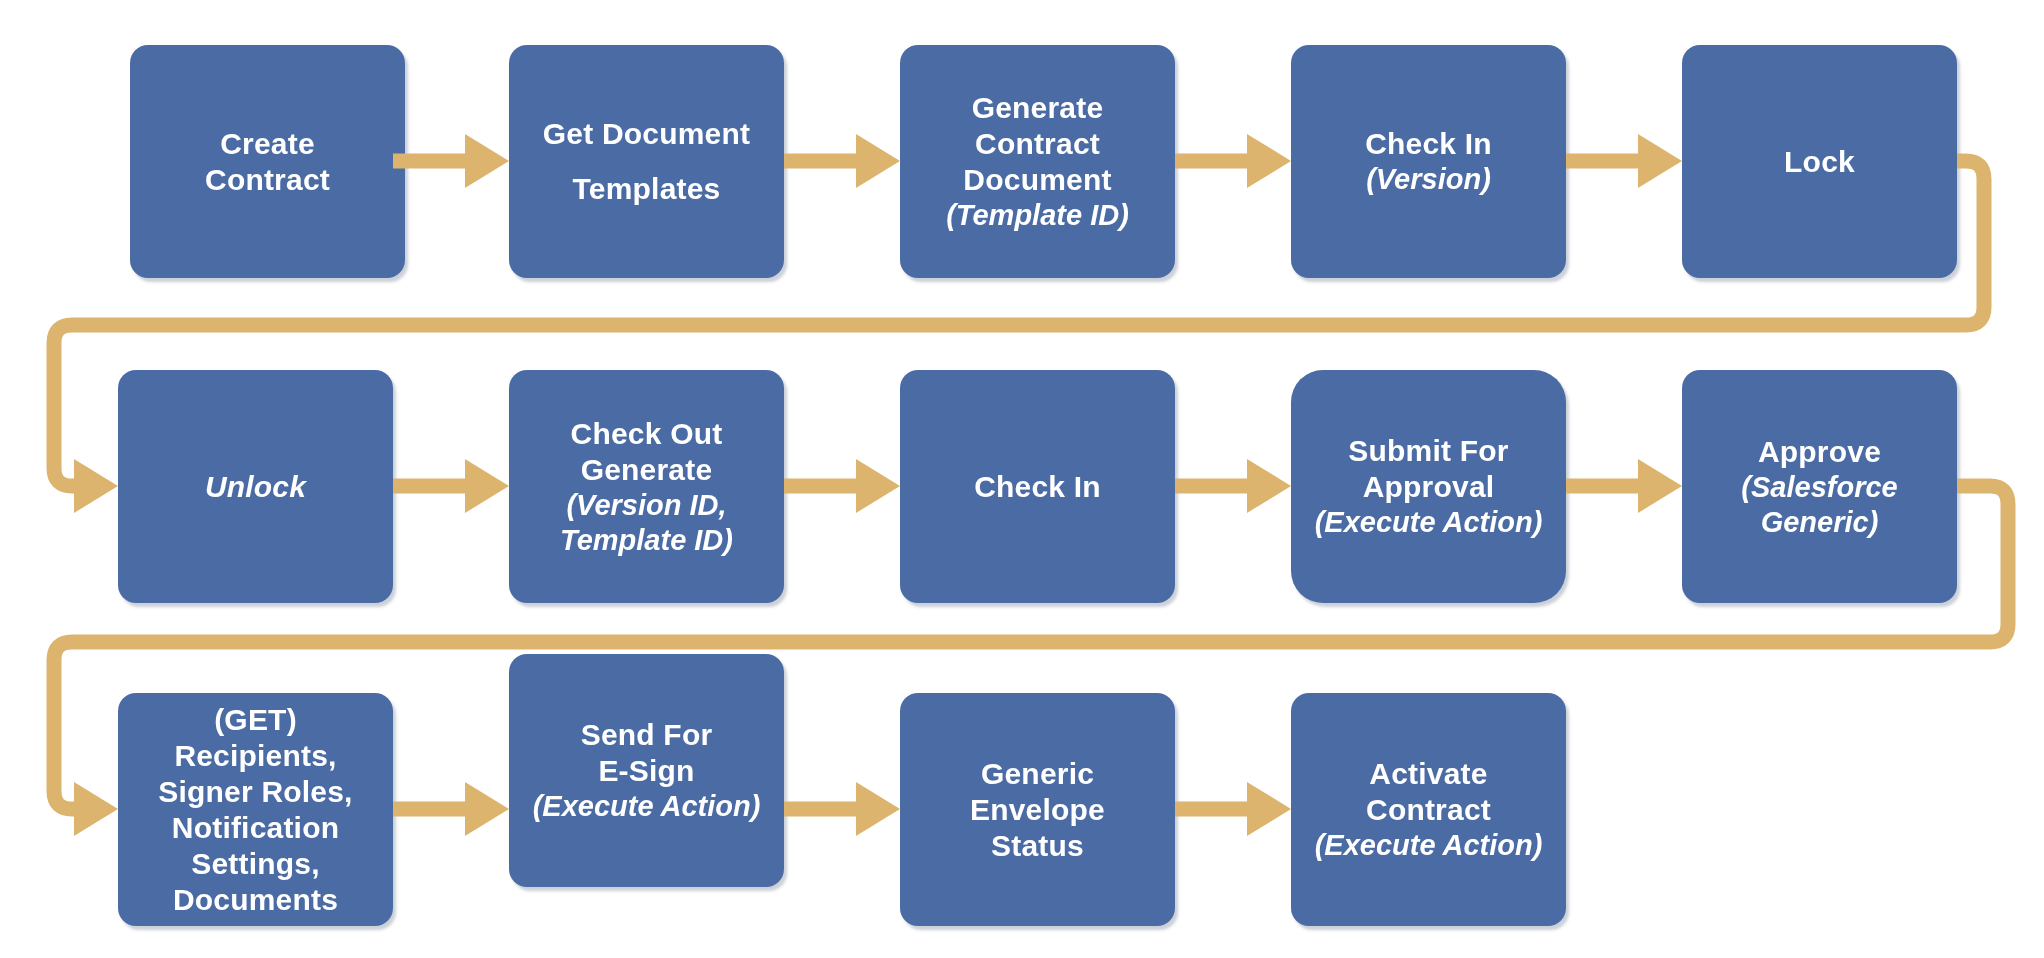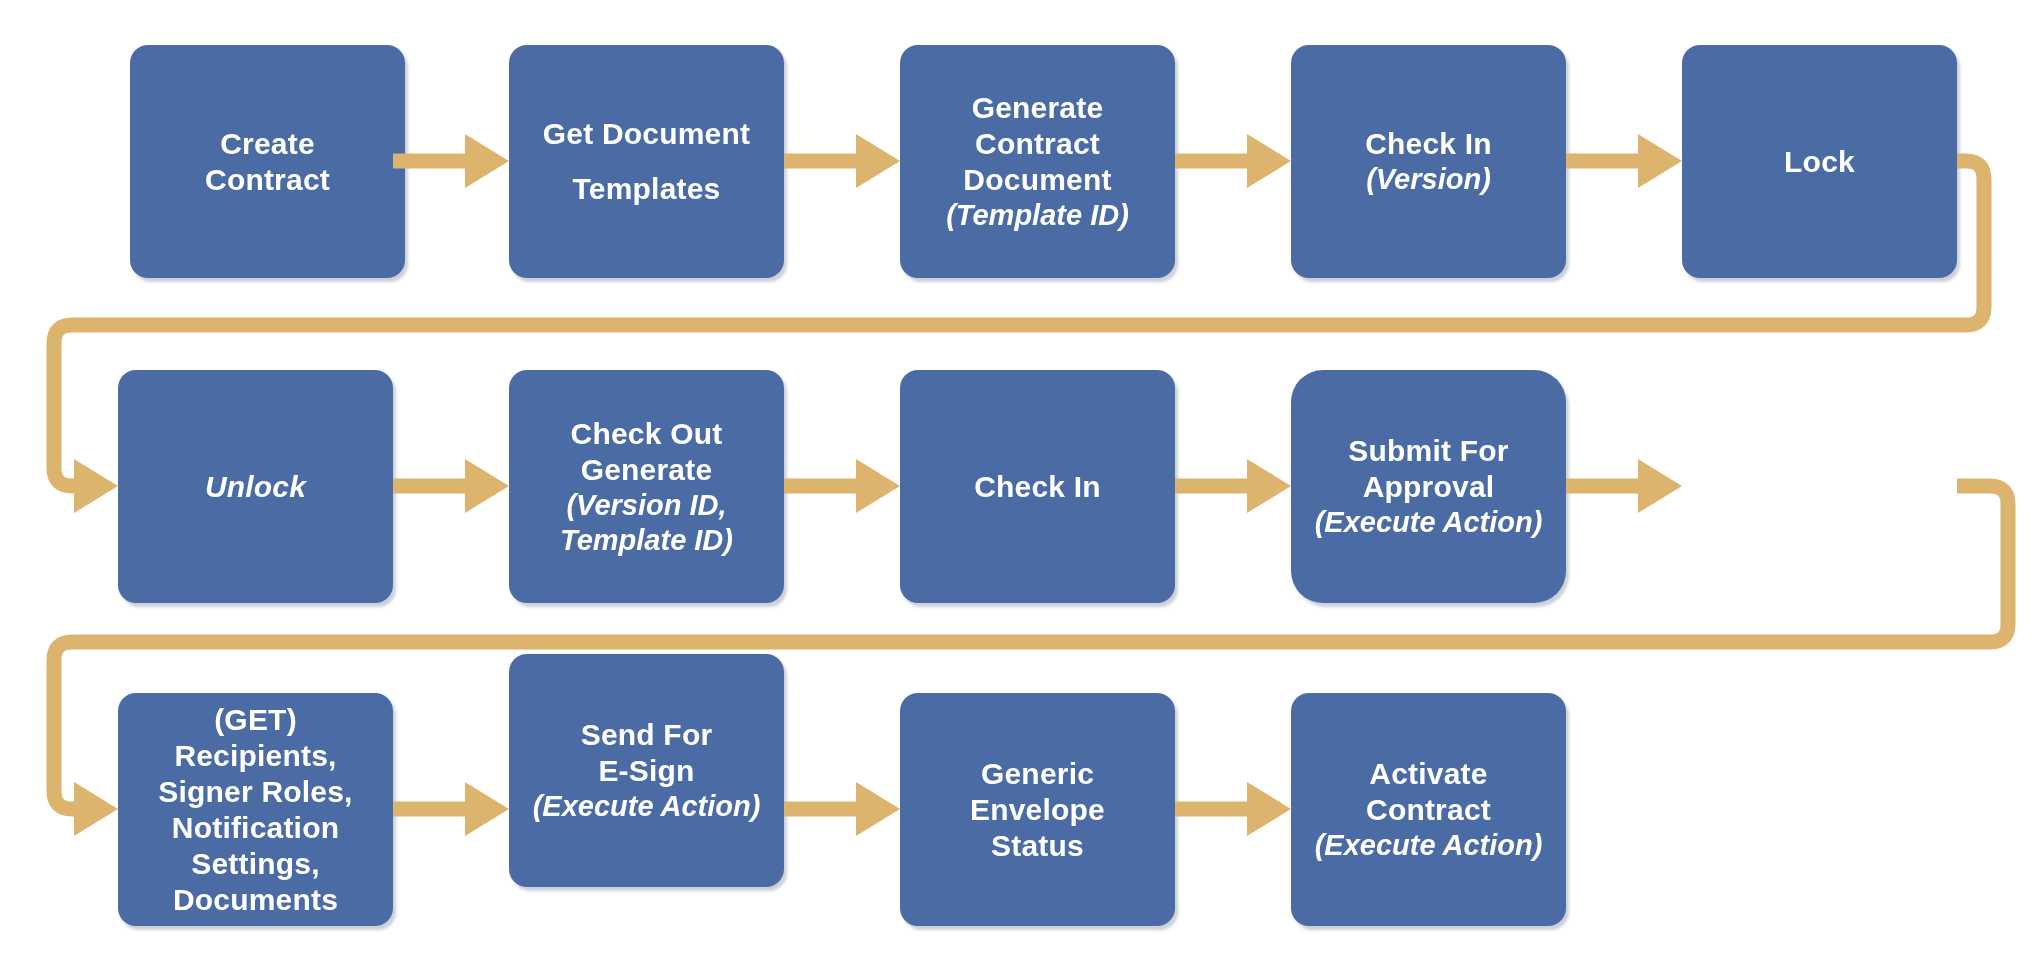--- a/index.html
+++ b/index.html
@@ -90,20 +90,25 @@
       <span class="node-subtitle-line">Template ID)</span>
     </div>
     <div class="node" style="left: 900px; top: 370px;">
       <span class="node-title-line">Check In</span>
     </div>
     <div class="node" style="left: 1291px; top: 370px; border-radius: 32px;">
       <span class="node-title-line">Submit For</span>
       <span class="node-title-line">Approval</span>
       <span class="node-subtitle-line">(Execute Action)</span>
     </div>
+    <div class="node" style="left: 1682px; top: 370px;">
+      <span class="node-title-line">Approve</span>
+      <span class="node-subtitle-line">(Salesforce</span>
+      <span class="node-subtitle-line">Generic)</span>
+    </div>
     <div class="node" style="left: 118px; top: 693px;">
       <span class="node-title-line">(GET)</span>
       <span class="node-title-line">Recipients,</span>
       <span class="node-title-line">Signer Roles,</span>
       <span class="node-title-line">Notification</span>
       <span class="node-title-line">Settings,</span>
       <span class="node-title-line">Documents</span>
     </div>
     <div class="node" style="left: 509px; top: 654px;">
       <span class="node-title-line">Send For</span>

